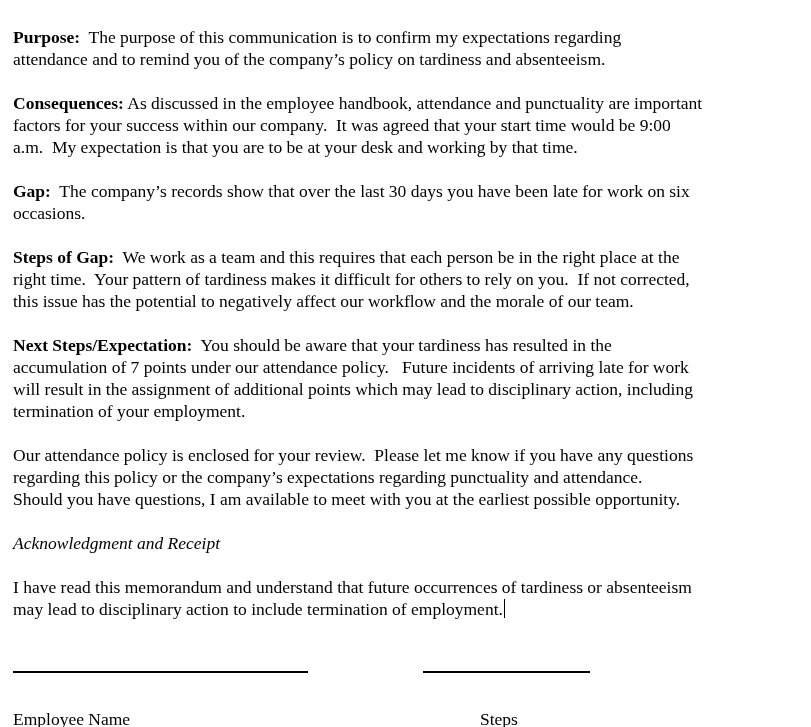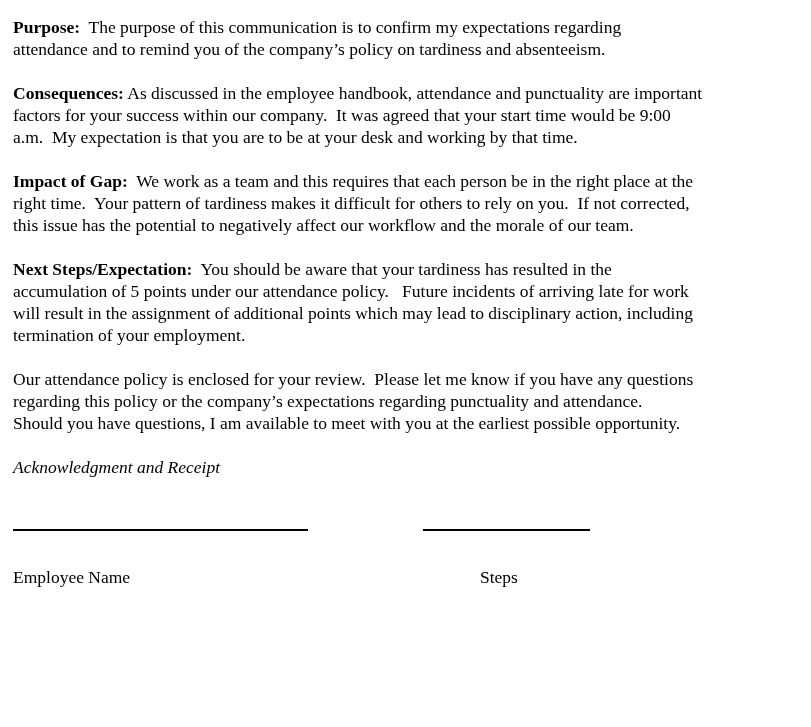--- a/index.html
+++ b/index.html
@@ -9,21 +9,21 @@
     height: 727px;
     overflow: hidden;
     font-family: "Liberation Serif", "DejaVu Serif", serif;
     font-size: 17.5px;
     line-height: 22px;
     color: #000000;
   }
   .page {
     width: 811px;
     height: 611px;
-    padding: 16px 6px 0 13px;
+    padding: 26px 6px 0 13px;
     background: #ffffff;
   }
   .para {
     white-space: pre-wrap;
     margin-bottom: 22px;
   }
   .para strong { font-weight: bold; }
   .para.italic { font-style: italic; }
   .caret {
     display: inline-block;
@@ -53,36 +53,40 @@
 
 <div class="page">
 
   <p class="para"><strong>Purpose:</strong><span>  The purpose of this communication is to confirm my expectations regarding
 attendance and to remind you of the company’s policy on tardiness and absenteeism.</span></p>
 
   <p class="para"><strong>Consequences:</strong><span> As discussed in the employee handbook, attendance and punctuality are important
 factors for your success within our company.  It was agreed that your start time would be 9:00
 a.m.  My expectation is that you are to be at your desk and working by that time.</span></p>
 
+  <p class="para"><strong>Gap:</strong><span>  The company’s records show that over the last 30 days you have been late for work on six
+occasions.</span></p>
 
-  <p class="para"><strong>Impact of Gap:</strong><span>  We work as a team and this requires that each person be in the right place at the
+  <p class="para"><strong>Steps of Gap:</strong><span>  We work as a team and this requires that each person be in the right place at the
 right time.  Your pattern of tardiness makes it difficult for others to rely on you.  If not corrected,
 this issue has the potential to negatively affect our workflow and the morale of our team.</span></p>
 
   <p class="para"><strong>Next Steps/Expectation:</strong><span>  You should be aware that your tardiness has resulted in the
-accumulation of 5 points under our attendance policy.   Future incidents of arriving late for work
+accumulation of 7 points under our attendance policy.   Future incidents of arriving late for work
 will result in the assignment of additional points which may lead to disciplinary action, including
 termination of your employment.</span></p>
 
   <p class="para"><span>Our attendance policy is enclosed for your review.  Please let me know if you have any questions
 regarding this policy or the company’s expectations regarding punctuality and attendance.
 Should you have questions, I am available to meet with you at the earliest possible opportunity.</span></p>
 
   <p class="para italic"><span>Acknowledgment and Receipt</span></p>
 
+  <p class="para"><span>I have read this memorandum and understand that future occurrences of tardiness or absenteeism
+may lead to disciplinary action to include termination of employment.</span><span class="caret"></span></p>
 
   <div class="sig-lines">
     <span class="sig-line employee"></span><span class="sig-line date"></span>
   </div>
 
   <div class="sig-labels">
     <span class="sig-label employee">Employee Name</span><span class="sig-label">Steps</span>
   </div>
 
 </div>

